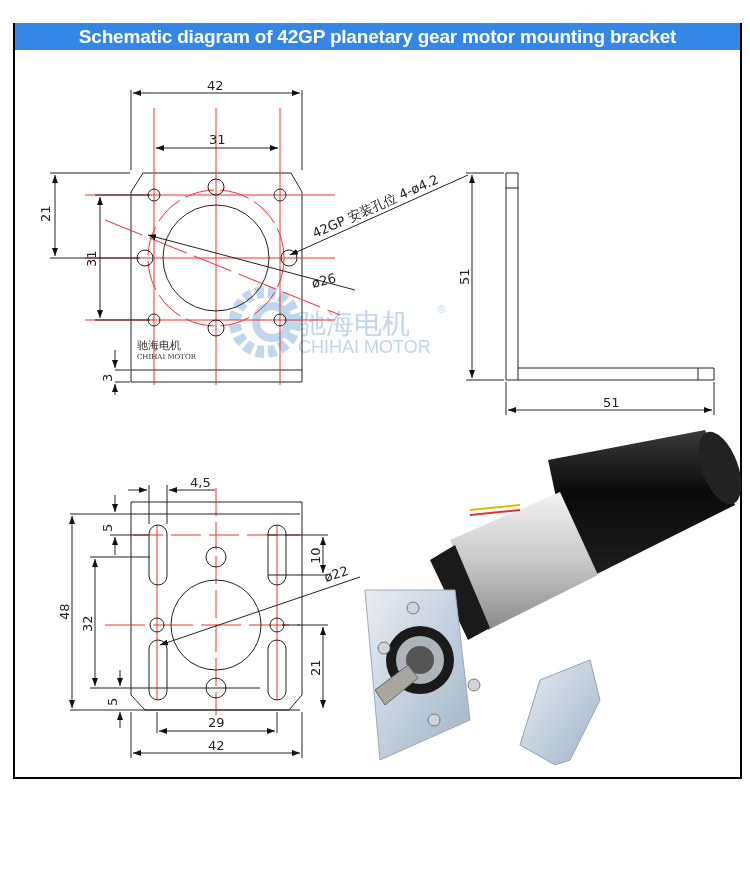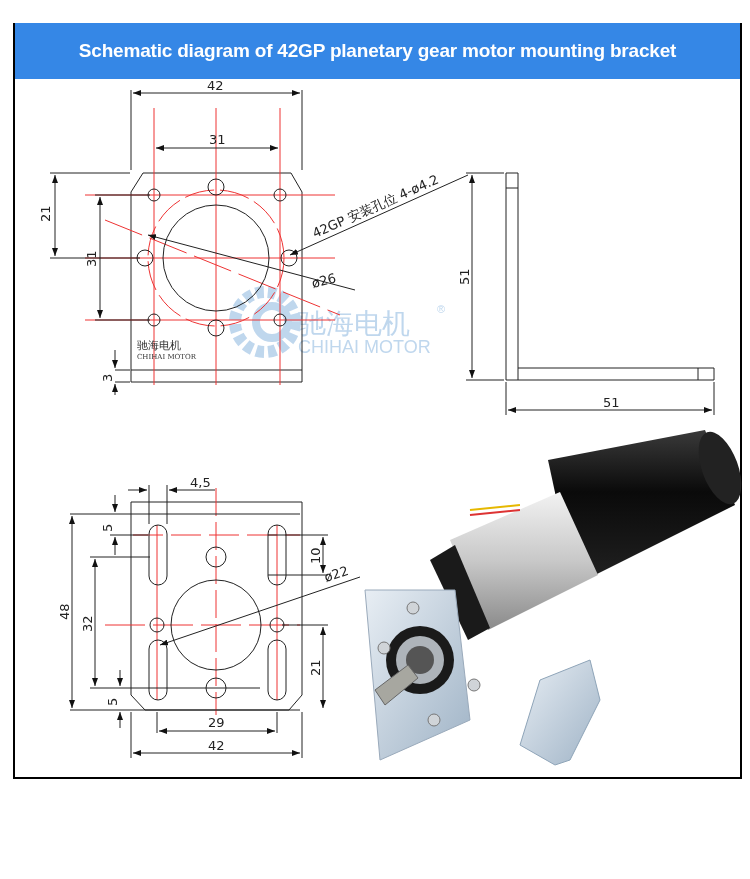--- a/index.html
+++ b/index.html
@@ -1,18 +1,18 @@
 <!DOCTYPE html>
 <html><head>
 <meta charset="utf-8">
 <style>
   html, body { margin: 0; padding: 0; background: #ffffff; }
   body { width: 750px; height: 879px; position: relative; overflow: hidden; font-family: "Liberation Sans", sans-serif; }
   .frame { position: absolute; left: 13px; top: 23px; width: 729px; height: 756px; border: 2px solid #000; border-top: none; box-sizing: border-box; }
-  .header { position: absolute; left: 13px; top: 23px; width: 729px; height: 56px; background: #3587e6; color: #fff; display: flex; align-items: center; justify-content: center; font-weight: bold; font-size: 19px; letter-spacing: -0.2px; }
+  .header { position: absolute; left: 13px; top: 23px; width: 729px; height: 27px; background: #3587e6; color: #fff; display: flex; align-items: center; justify-content: center; font-weight: bold; font-size: 19px; letter-spacing: -0.2px; }
   svg { position: absolute; left: 0; top: 0; }
   .dim { font-family: "DejaVu Sans", sans-serif; font-size: 13px; fill: #222; }
   .wm1 { font-family: "DejaVu Sans", sans-serif; font-size: 28px; fill: #b9d3ec; }
   .wm2 { font-family: "Liberation Sans", sans-serif; font-size: 18px; fill: #b9d3ec; }
   .cn { font-family: "DejaVu Sans", sans-serif; font-size: 11px; fill: #333; }
   .en { font-family: "DejaVu Serif", serif; font-size: 7px; fill: #333; }
 </style>
 </head>
 <body>
 

